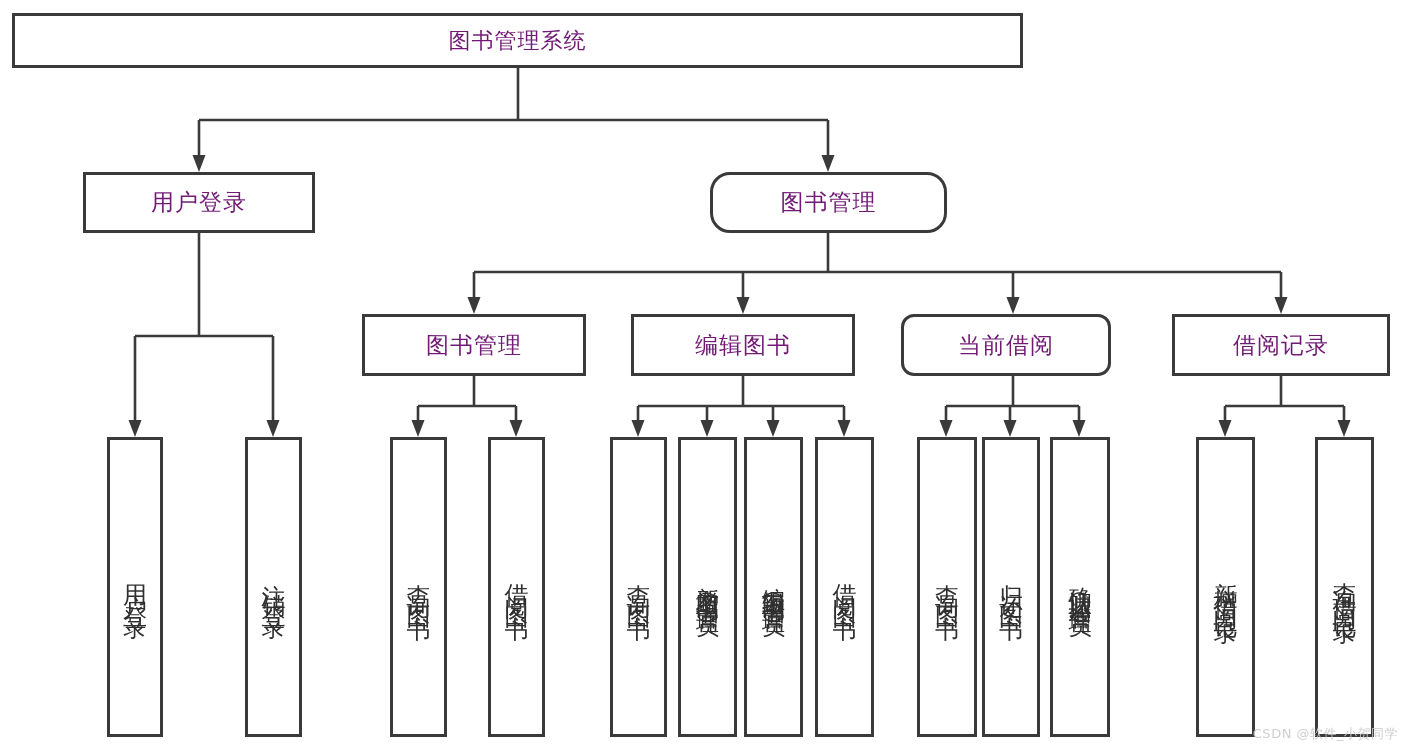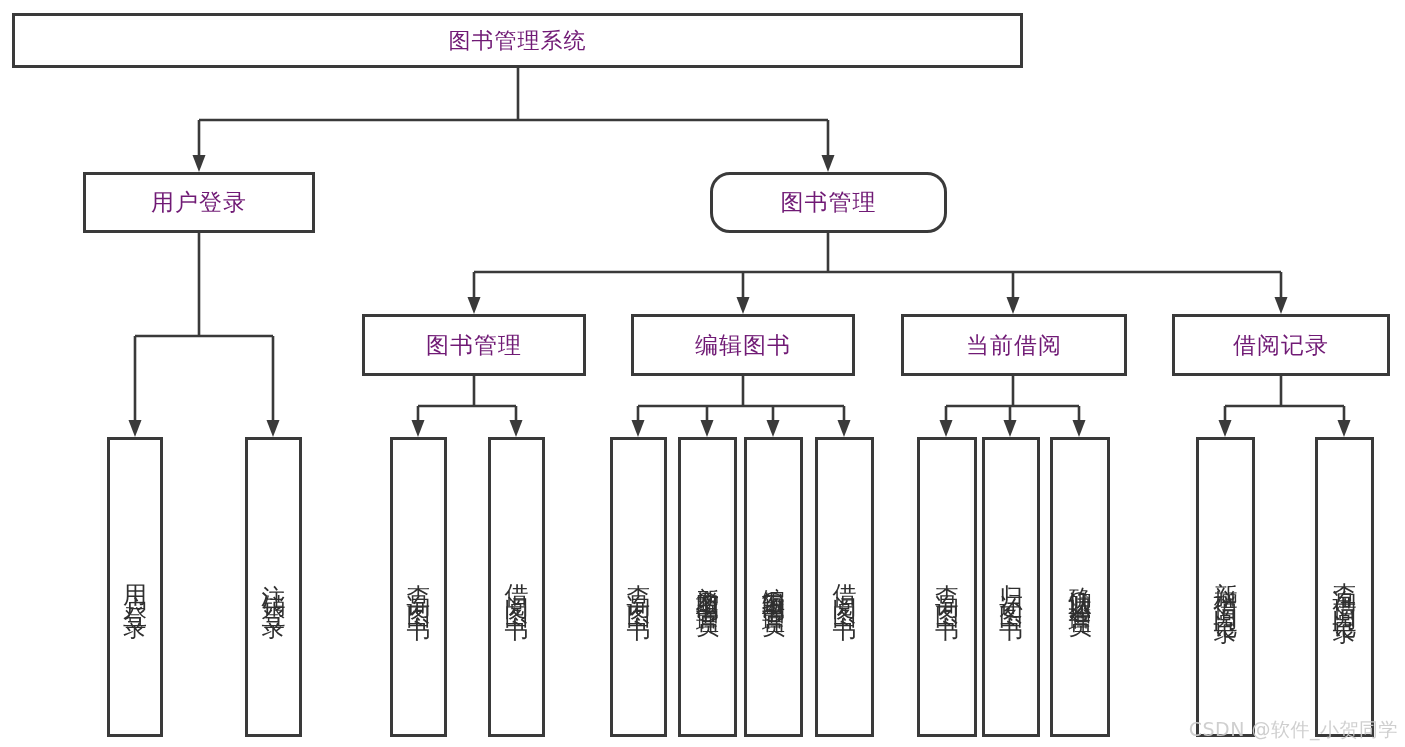--- a/index.html
+++ b/index.html
@@ -63,21 +63,21 @@
     white-space: nowrap;
   }
   .vtext.med { letter-spacing: 8px; }
   .vtext.tight { letter-spacing: 4px; font-size: 23px; }
   #watermark {
     position: absolute;
     z-index: 5;
     right: 7px;
     bottom: 4px;
     color: rgba(203, 203, 203, 0.92);
-    font-size: 19px;
+    font-size: 13px;
     letter-spacing: 0.5px;
     white-space: nowrap;
   }
 </style>
 </head>
 <body>
 
 <div id="canvas">
 
   <svg id="edges" viewBox="0 0 1405 747" xmlns="http://www.w3.org/2000/svg">
@@ -126,21 +126,21 @@
   <div class="hbox" style="left:710px; top:172px; width:237px; height:61px;border-radius:20px;">
     <span>图书管理</span>
   </div>
 
   <div class="hbox" style="left:362px; top:314px; width:224px; height:62px;">
     <span>图书管理</span>
   </div>
   <div class="hbox" style="left:631px; top:314px; width:224px; height:62px;">
     <span>编辑图书</span>
   </div>
-  <div class="hbox" style="left:901px; top:314px; width:226px; height:62px;">
+  <div class="hbox" style="left:901px; top:314px; width:210px; height:62px;border-radius:13px;">
     <span>当前借阅</span>
   </div>
   <div class="hbox" style="left:1172px; top:314px; width:218px; height:62px;">
     <span>借阅记录</span>
   </div>
 
   <div class="leaf" style="left:107px; width:56px;">
     <span class="vtext">用户登录</span>
   </div>
   <div class="leaf" style="left:245px; width:57px;">

